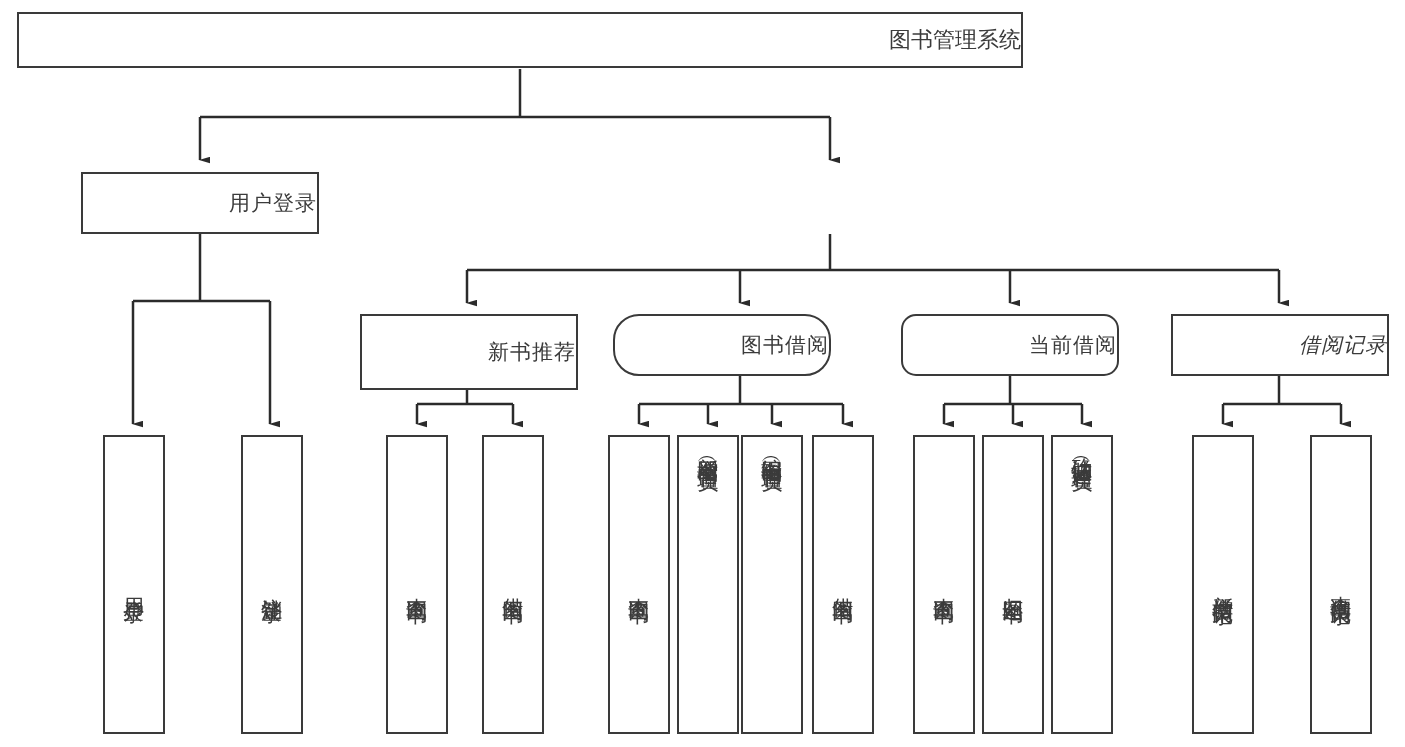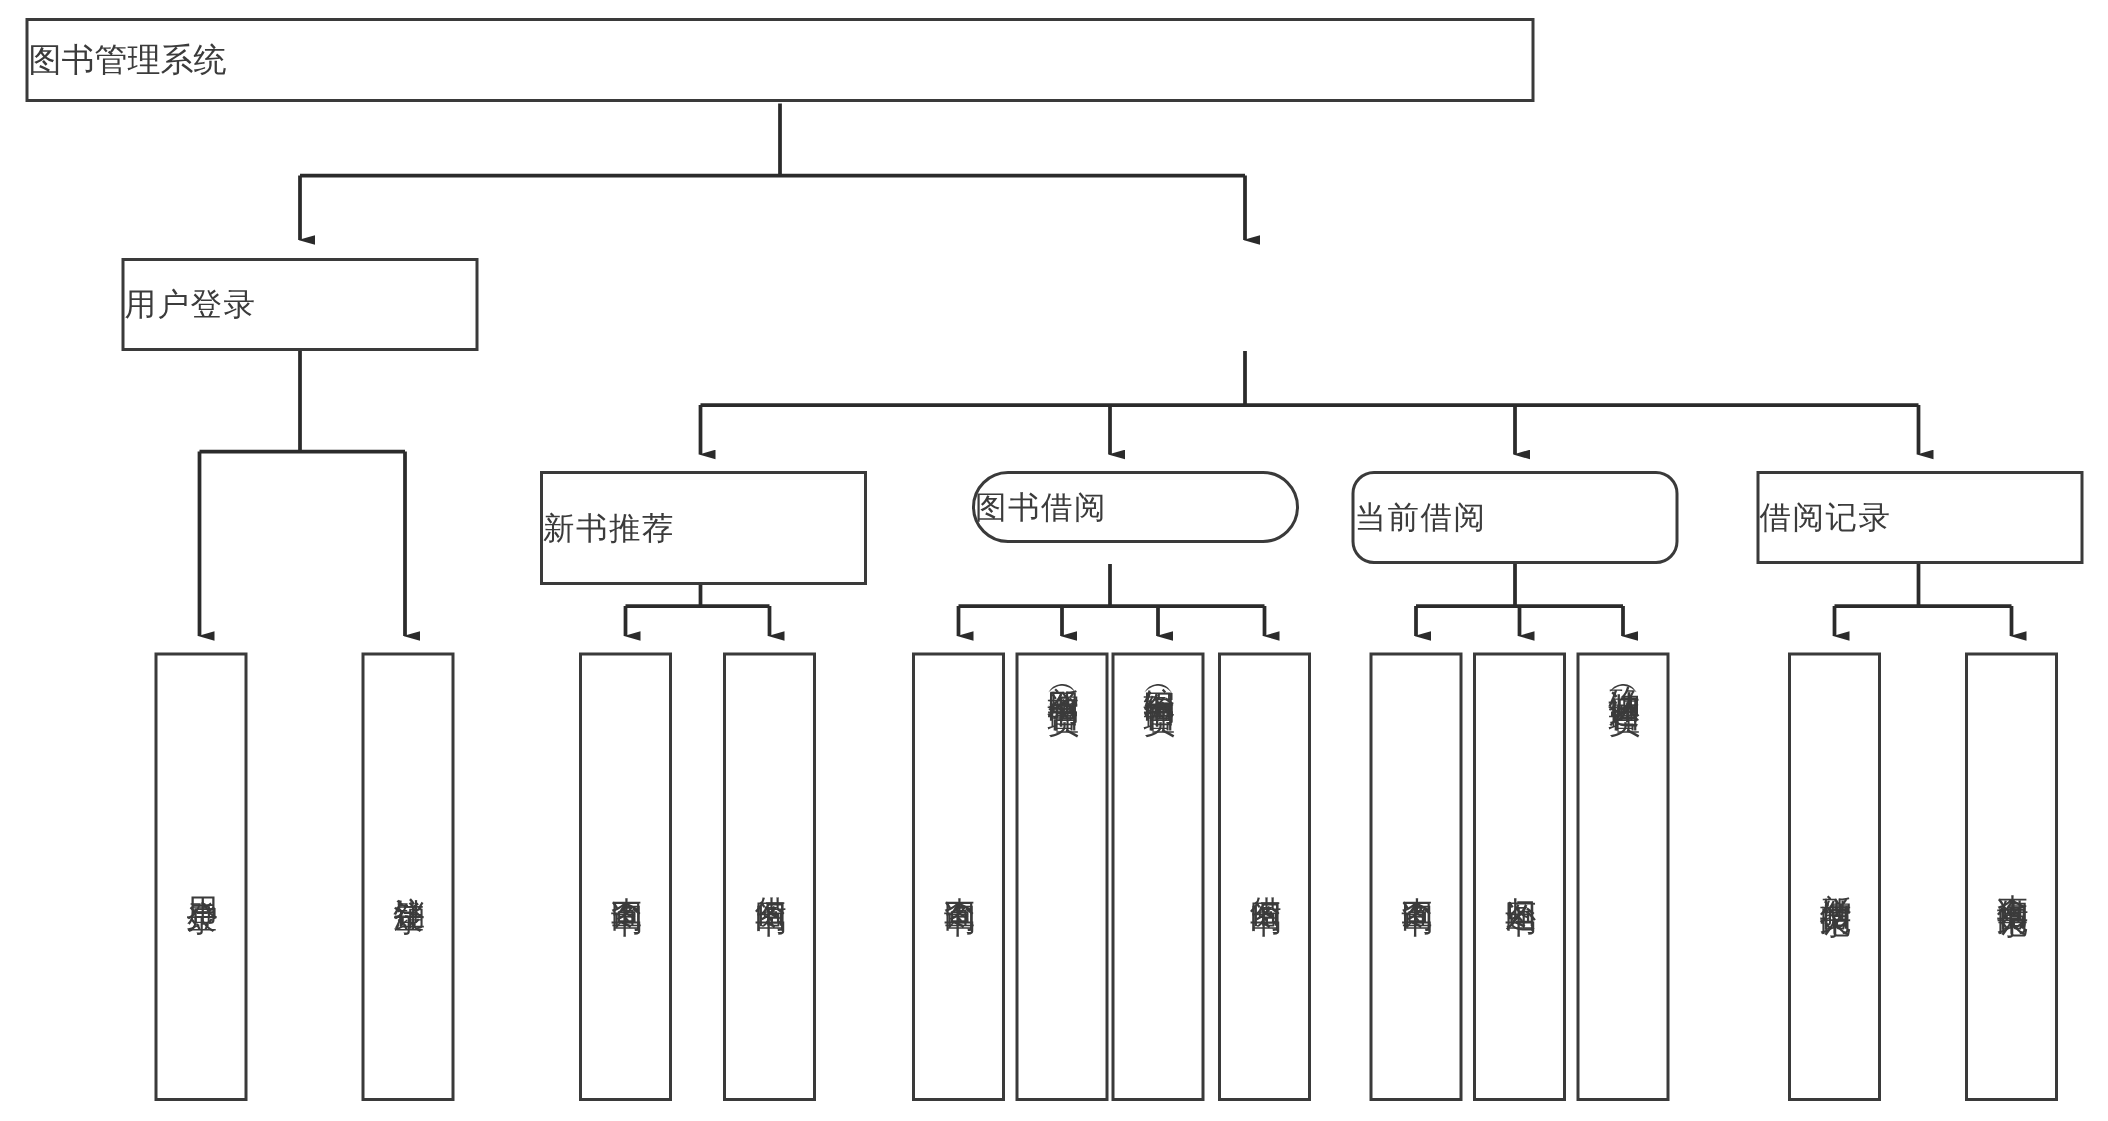--- a/index.html
+++ b/index.html
@@ -1,20 +1,20 @@
 <!DOCTYPE html>
 <html><head>
 <meta charset="utf-8">
 <style>
   html,body{margin:0;padding:0;background:#ffffff;}
   body{font-family:"Liberation Sans","DejaVu Sans",sans-serif;}
   #canvas{position:relative;width:1405px;height:747px;background:#ffffff;overflow:hidden;}
   svg#wires{position:absolute;left:0;top:0;width:1405px;height:747px;pointer-events:none;}
   .node{position:absolute;box-sizing:border-box;background:#ffffff;border:2.5px solid #3a3a3a;
-        display:flex;align-items:center;justify-content:flex-start;text-align:center;color:#3b3b3b;}
+        display:flex;align-items:center;justify-content:flex-end;text-align:center;color:#3b3b3b;}
   .node.h{font-size:21px;letter-spacing:1px;}
   .node.root{font-size:22px;}
   .leaf{position:absolute;box-sizing:border-box;background:#ffffff;border:2.5px solid #3a3a3a;
         display:flex;justify-content:center;color:#3b3b3b;}
   .leaf .vtxt{writing-mode:vertical-rl;text-orientation:upright;font-size:21px;
         line-height:1.12;letter-spacing:2px;white-space:nowrap;}
   .leaf.mid{align-items:center;}
   .leaf.top{align-items:flex-start;padding-top:4px;}
   .wm{position:absolute;right:8px;bottom:4px;font-size:17px;color:#b9b9b9;letter-spacing:.5px;
       white-space:nowrap;}
@@ -78,27 +78,27 @@
     <span>图书管理系统</span>
   </div>
 
   <div class="node h" style="left:81px;top:172px;width:238px;height:62px;">
     <span>用户登录</span>
   </div>
 
   <div class="node h" style="left:360px;top:314px;width:218px;height:76px;">
     <span>新书推荐</span>
   </div>
-  <div class="node h" style="left:648px;top:314px;width:218px;height:48px;border-radius:26px;">
+  <div class="node h" style="left:613px;top:314px;width:218px;height:62px;border-radius:26px;">
     <span>图书借阅</span>
   </div>
   <div class="node h" style="left:901px;top:314px;width:218px;height:62px;border-radius:15px;">
     <span>当前借阅</span>
   </div>
-  <div class="node h" style="left:1171px;top:314px;width:218px;height:62px;">
+  <div class="node h" style="left:1171px;top:314px;width:218px;height:62px;font-style:italic;">
     <span>借阅记录</span>
   </div>
 
   <div class="leaf mid" style="left:103px;top:435px;width:62px;height:299px;">
     <span class="vtxt">用户登录</span>
   </div>
   <div class="leaf mid" style="left:241px;top:435px;width:62px;height:299px;">
     <span class="vtxt">注销登录</span>
   </div>
 

